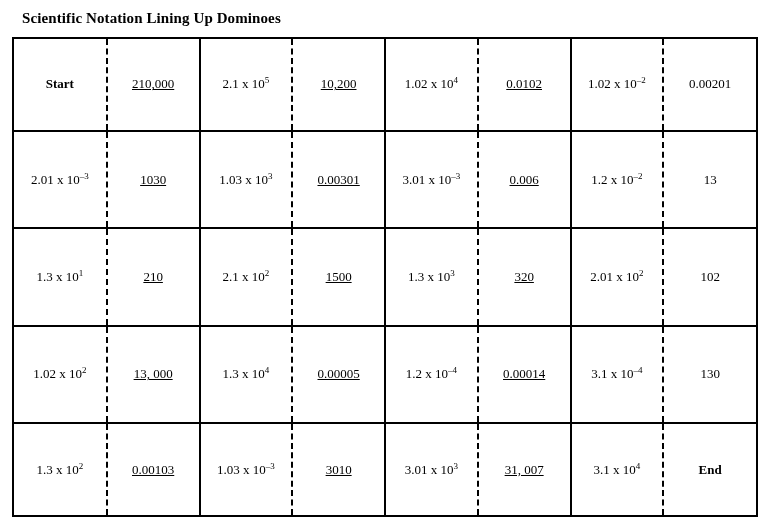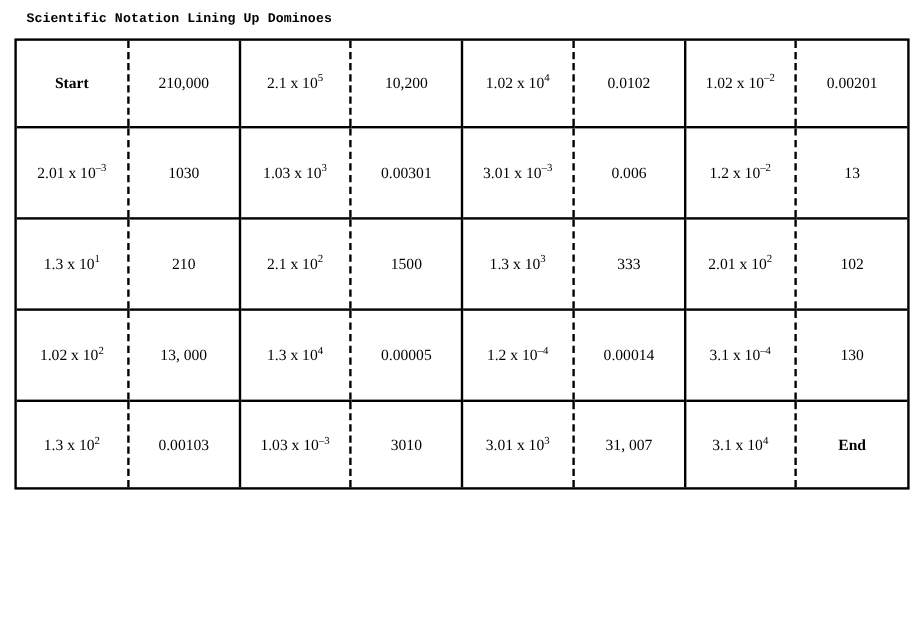--- a/index.html
+++ b/index.html
@@ -14,48 +14,49 @@
     color: #000000;
     overflow: hidden;
   }
   .page {
     position: relative;
     width: 768px;
     height: 523px;
     box-sizing: border-box;
   }
   .doc-title {
-    font-family: Liberation Mono, monospace;
+    font-family: Liberation Serif, serif;
     font-weight: bold;
-    font-size: 11px;
+    font-size: 15px;
     padding: 10px 0 0 22px;
     letter-spacing: 0.1px;
   }
   .table-wrap {
     margin: 10px 10px 0 12px;
     border: 2px solid #000000;
-    height: 376px;
+    height: 480px;
     box-sizing: border-box;
   }
   table.domino {
     width: 100%;
     height: 100%;
     border-collapse: collapse;
     table-layout: fixed;
   }
   table.domino td {
     text-align: center;
     vertical-align: middle;
     font-size: 13px;
     font-family: "Liberation Serif", serif;
     padding: 0 2px;
   }
   
   table.domino td.solid-right {
     border-right: 2px solid #000000;
+    text-decoration: underline;
   }
   table.domino td.dashed-right {
     border-right: 2px dashed #000000;
   }
   table.domino tr.row-sep td {
     border-bottom: 2px solid #000000;
   }
   .bold-cell {
     font-weight: bold;
   }
@@ -92,21 +93,21 @@
             <td class="solid-right"><span>0.006</span></td>
             <td class="dashed-right"><span>1.2 x 10</span><sup>–2</sup></td>
             <td><span>13</span></td>
           </tr>
           <tr class="row-sep">
             <td class="dashed-right"><span>1.3 x 10</span><sup>1</sup></td>
             <td class="solid-right"><span>210</span></td>
             <td class="dashed-right"><span>2.1 x 10</span><sup>2</sup></td>
             <td class="solid-right"><span>1500</span></td>
             <td class="dashed-right"><span>1.3 x 10</span><sup>3</sup></td>
-            <td class="solid-right"><span>333</span></td>
+            <td class="solid-right"><span>320</span></td>
             <td class="dashed-right"><span>2.01 x 10</span><sup>2</sup></td>
             <td><span>102</span></td>
           </tr>
           <tr class="row-sep">
             <td class="dashed-right"><span>1.02 x 10</span><sup>2</sup></td>
             <td class="solid-right"><span>13, 000</span></td>
             <td class="dashed-right"><span>1.3 x 10</span><sup>4</sup></td>
             <td class="solid-right"><span>0.00005</span></td>
             <td class="dashed-right"><span>1.2 x 10</span><sup>–4</sup></td>
             <td class="solid-right"><span>0.00014</span></td>

